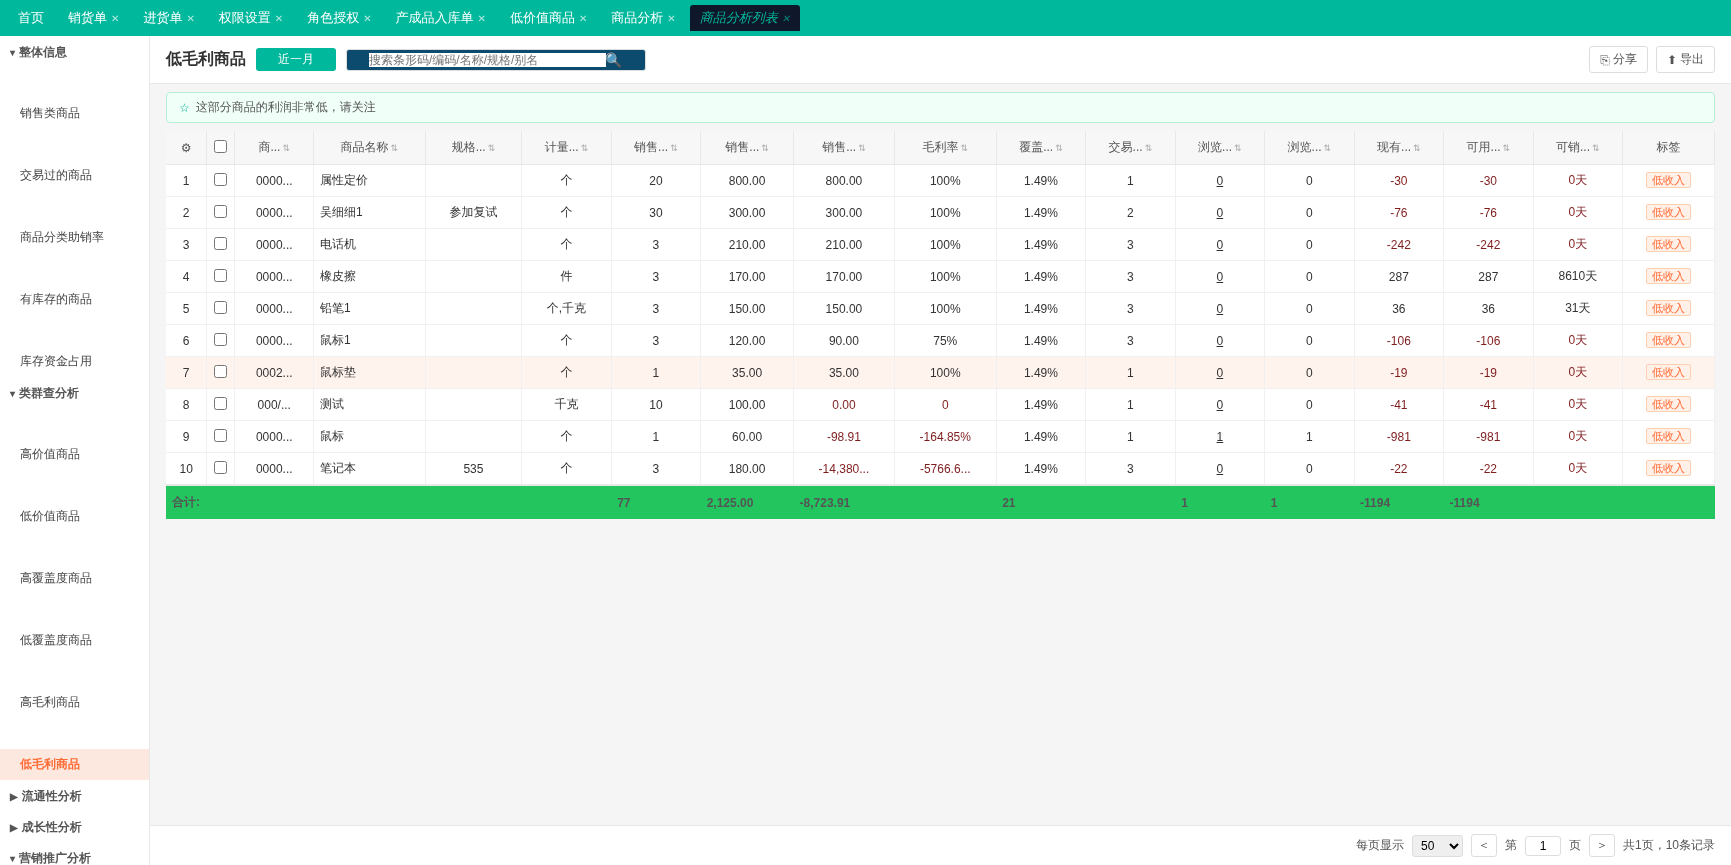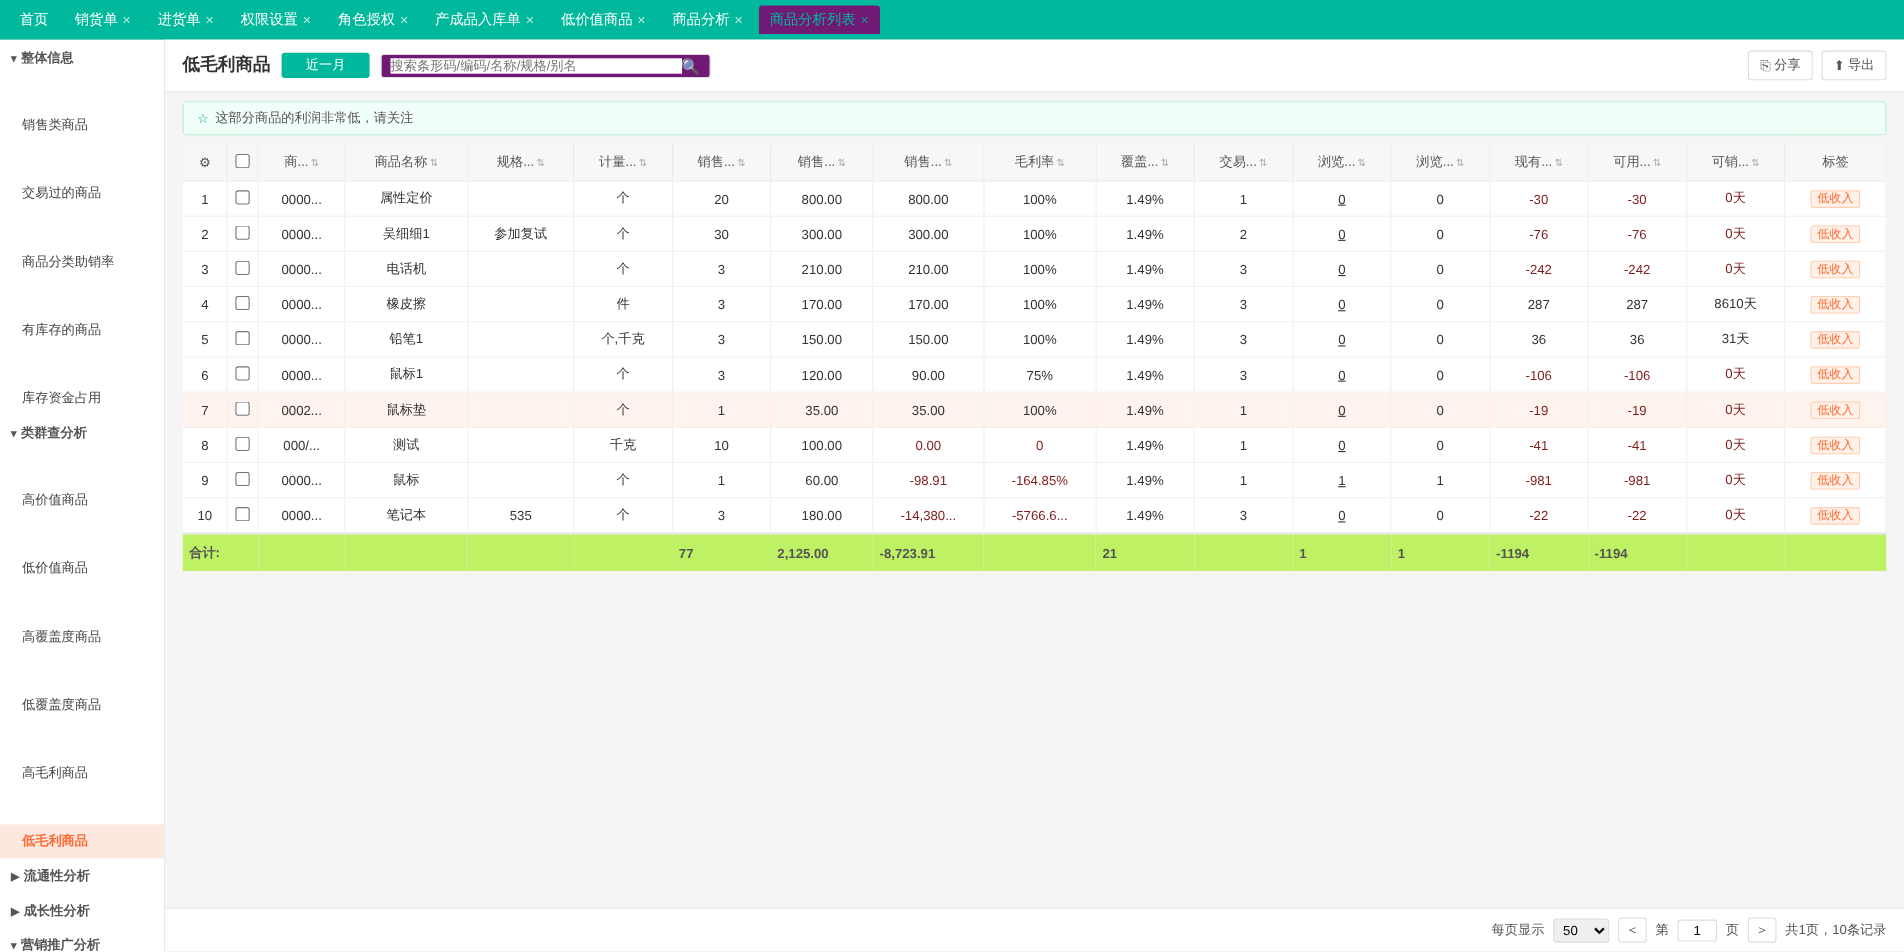--- a/index.html
+++ b/index.html
@@ -15,21 +15,21 @@
       gap: 4px;
     }
     .top-nav .nav-item {
       color: #fff;
       padding: 4px 10px;
       cursor: pointer;
       font-size: 13px;
       white-space: nowrap;
       border-radius: 3px;
     }
-    .top-nav .nav-item.active { background: #701a75; color: #00b89c; border-radius: 3px 3px 0 0; }
+    .top-nav .nav-item.active { background: #0f172a; color: #00b89c; border-radius: 3px 3px 0 0; font-style: italic; }
     .top-nav .nav-item .close-x { font-size: 10px; margin-left: 4px; opacity: 0.7; }
 
     
     .layout { display: flex; height: calc(100vh - 36px); overflow: hidden; }
 
     
     .sidebar {
       width: 150px;
       background: #fff;
       border-right: 1px solid #e8e8e8;
@@ -88,22 +88,22 @@
       border-radius: 3px;
       padding: 3px 22px;
       font-size: 12px;
       cursor: pointer;
     }
     .search-box {
       display: flex;
       align-items: center;
       border: 1px solid #ddd;
       border-radius: 3px;
-      padding: 2px 8px;
-      background: #701a75;
+      padding: 2px 22px;
+      background: #0c4a6e;
       flex: 1;
       max-width: 300px;
     }
     .search-box input {
       border: none;
       outline: none;
       font-size: 12px;
       width: 100%;
       color: #999;
     }
@@ -170,35 +170,35 @@
     thead th .sort-icon { font-size: 9px; color: #aaa; margin-left: 2px; }
     tbody tr { border-bottom: 1px solid #f0f0f0; }
     tbody tr.highlighted { background: #fff3ee; }
     tbody td {
       padding: 7px 6px;
       text-align: center;
       color: #333;
       border-right: 1px solid #f0f0f0;
       white-space: nowrap;
     }
-    .td-left { text-align: center; }
+    .td-left { text-align: left; }
     .red-text { color: #7f1d1d; }
     .tag-badge {
       background: #fff0e8;
       color: #ff6b35;
       border: 1px solid #ffcfb3;
       border-radius: 2px;
       padding: 1px 5px;
       font-size: 11px;
     }
     .link-underline { text-decoration: underline; color: #333; cursor: pointer; }
 
     
     .total-row {
-      background: #bef264;
+      background: #22c55e;
       border-top: 2px solid #e8e8e8;
     }
     .total-row td {
       padding: 8px 6px;
       font-weight: bold;
       color: #555;
     }
 
     
     .pagination-bar {

